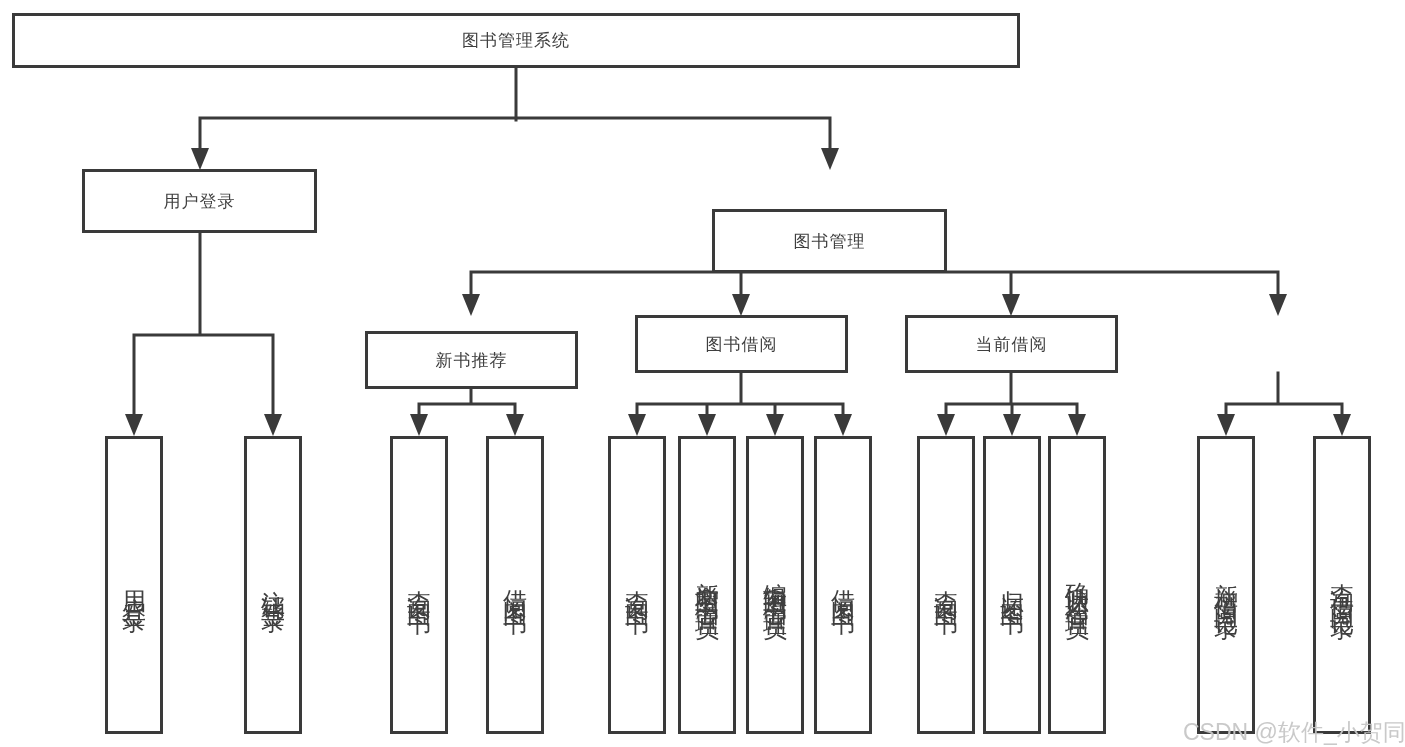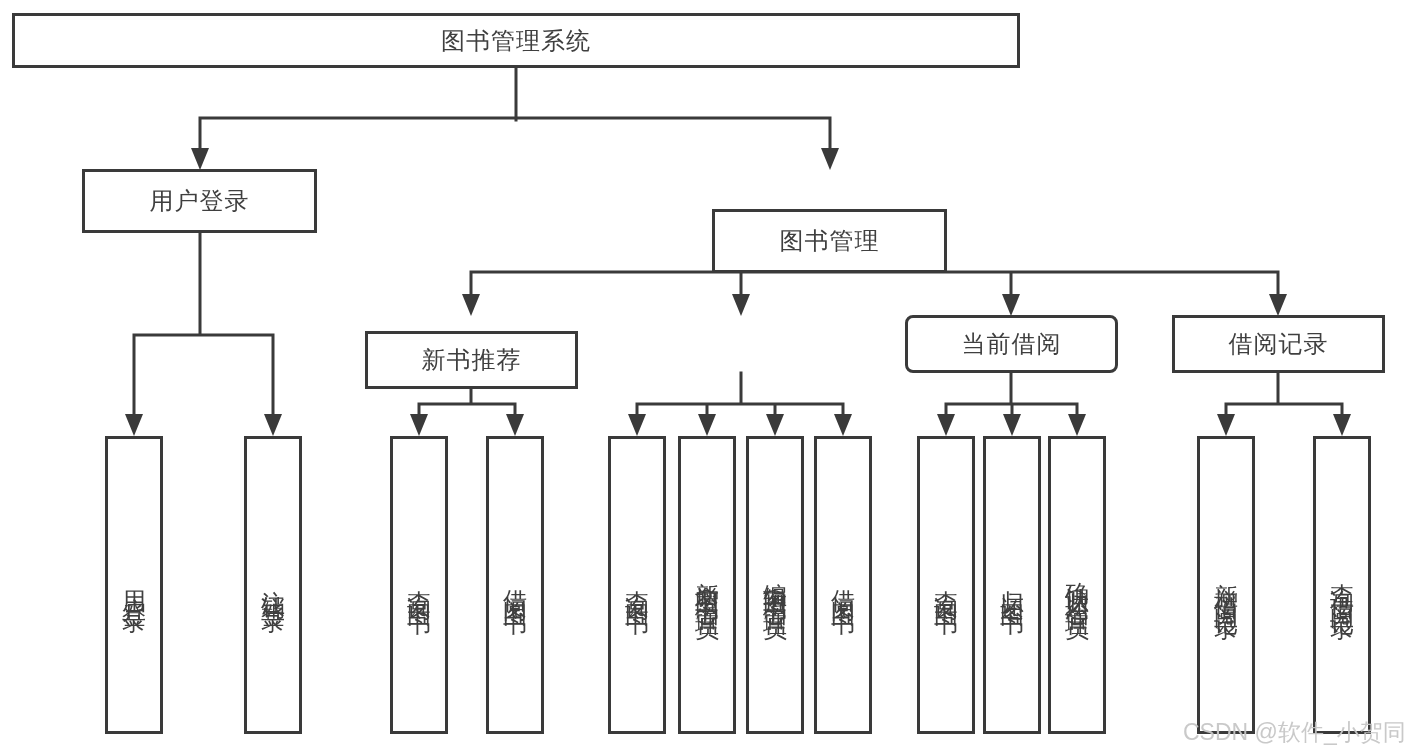--- a/index.html
+++ b/index.html
@@ -4,21 +4,21 @@
 <style>
   html,body{margin:0;padding:0;background:#ffffff;}
   .stage{
     position:relative;width:1405px;height:747px;background:#ffffff;overflow:hidden;
     font-family:"Liberation Sans","DejaVu Sans",sans-serif;color:#3a3a3a;
   }
   .connectors{position:absolute;left:0;top:0;width:1405px;height:747px;}
   .node{
     position:absolute;box-sizing:border-box;border:3px solid #3a3a3a;background:#ffffff;
     display:flex;align-items:center;justify-content:center;
-    font-size:24px;letter-spacing:1px;color:#3f3f3f;text-align:center;
+    font-size:17px;letter-spacing:1px;color:#3f3f3f;text-align:center;
   }
   .node.root{left:12px;top:13px;width:1008px;height:55px;}
   .node.lvl2{top:169px;width:235px;height:64px;}
   .node.lvl3{top:315px;width:213px;height:58px;}
   .node.leaf{
     top:436px;width:58px;height:298px;
     writing-mode:vertical-rl;text-orientation:mixed;
     letter-spacing:7px;font-size:24px;line-height:1;
   }
   .watermark{
@@ -76,22 +76,22 @@
       <polygon points="1333,414 1351,414 1342,436"></polygon>
     </g>
   </svg>
 
   <div class="node root">图书管理系统</div>
 
   <div class="node lvl2" style="left:82px;">用户登录</div>
   <div class="node lvl2" style="left:712px;margin-top:40px;">图书管理</div>
 
   <div class="node lvl3" style="left:365px;margin-top:16px;">新书推荐</div>
-  <div class="node lvl3" style="left:905px;border-radius:8px;">当前借阅</div>
-  <div class="node lvl3" style="left:1172px;">借阅记录</div>
+  <div class="node lvl3" style="left:635px;">图书借阅</div>
+  <div class="node lvl3" style="left:905px;">当前借阅</div>
 
   <div class="node leaf" style="left:105px;">用户登录</div>
   <div class="node leaf" style="left:244px;">注销登录</div>
 
   <div class="node leaf" style="left:390px;">查询图书</div>
   <div class="node leaf" style="left:486px;">借阅图书</div>
 
   <div class="node leaf" style="left:608px;">查询图书</div>
   <div class="node leaf" style="left:678px;letter-spacing:5px;">新增图书（管理员）</div>
   <div class="node leaf" style="left:746px;letter-spacing:5px;">编辑图书（管理员）</div>

